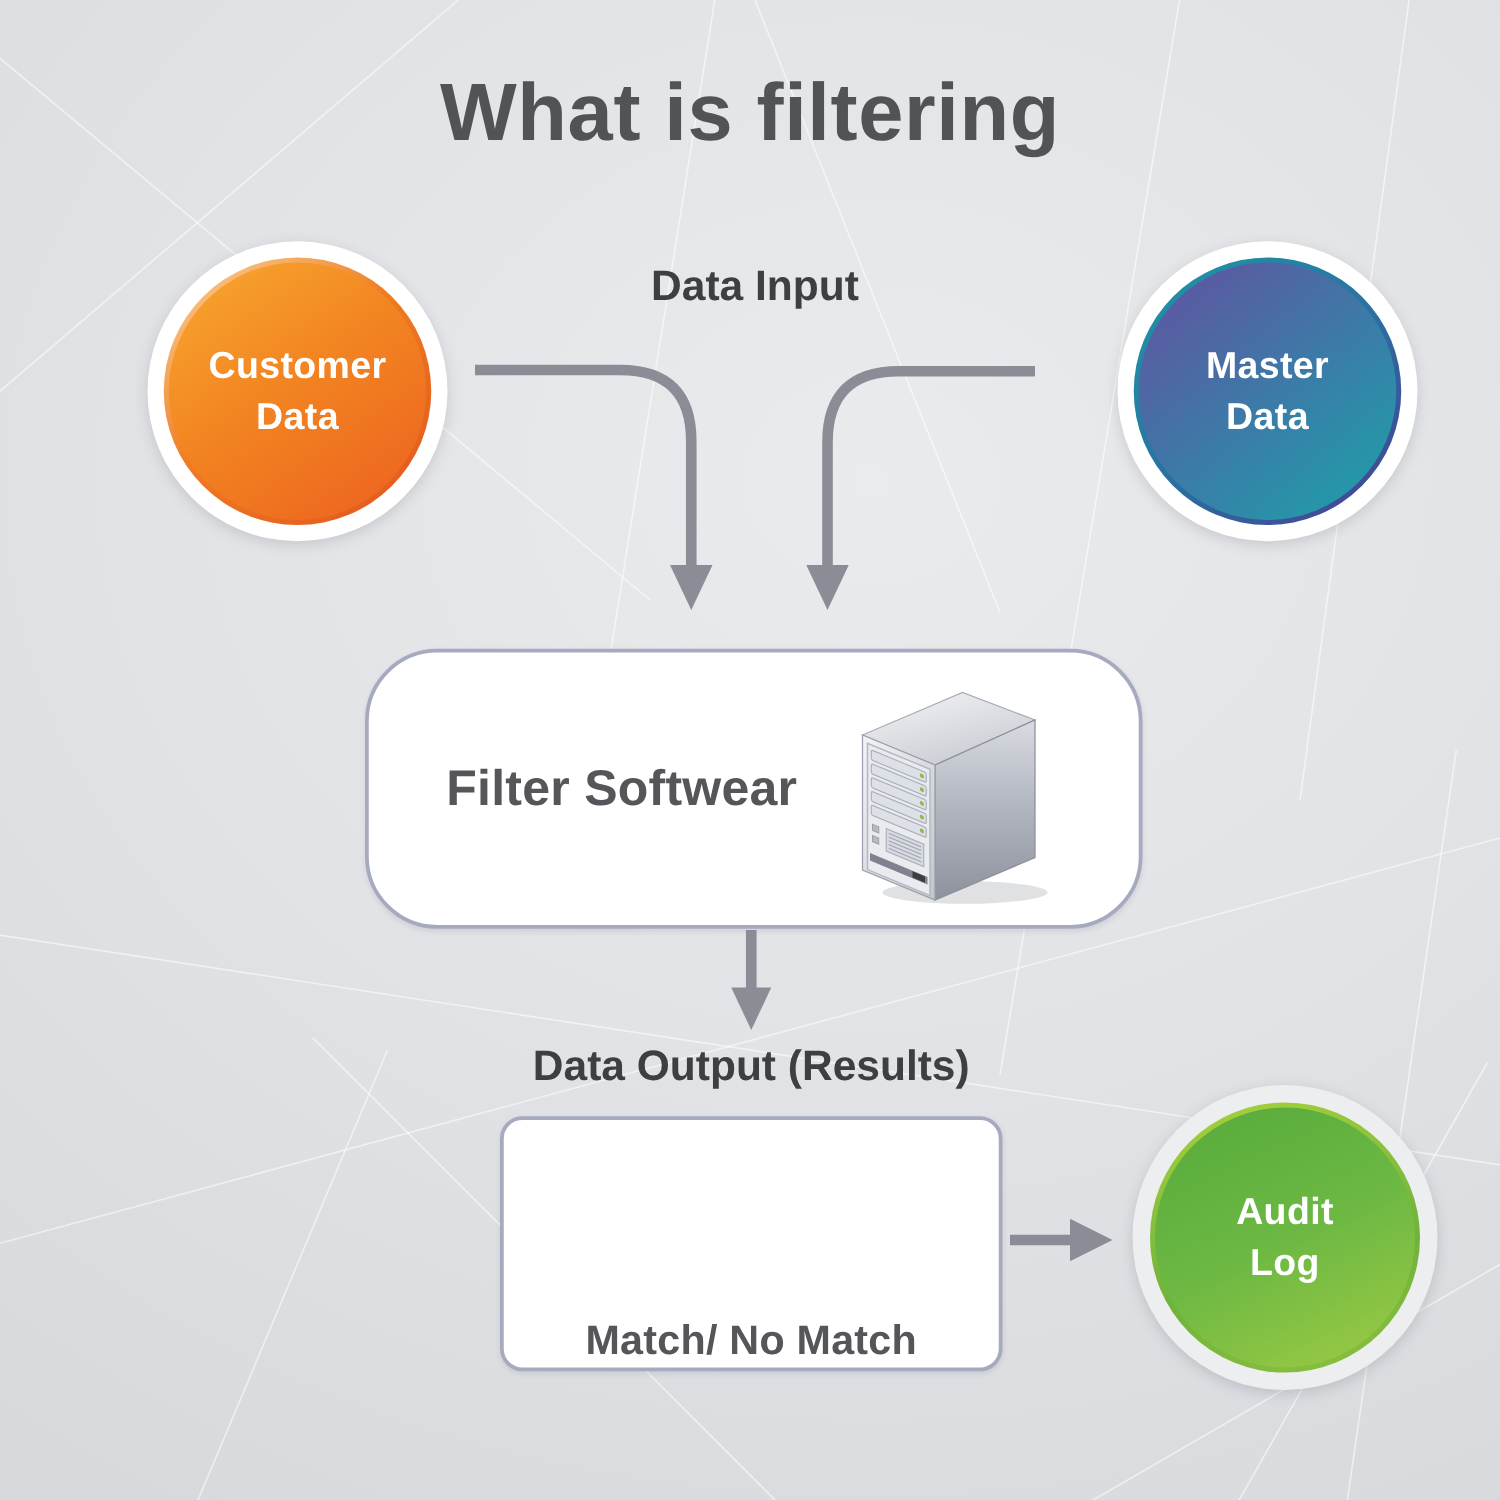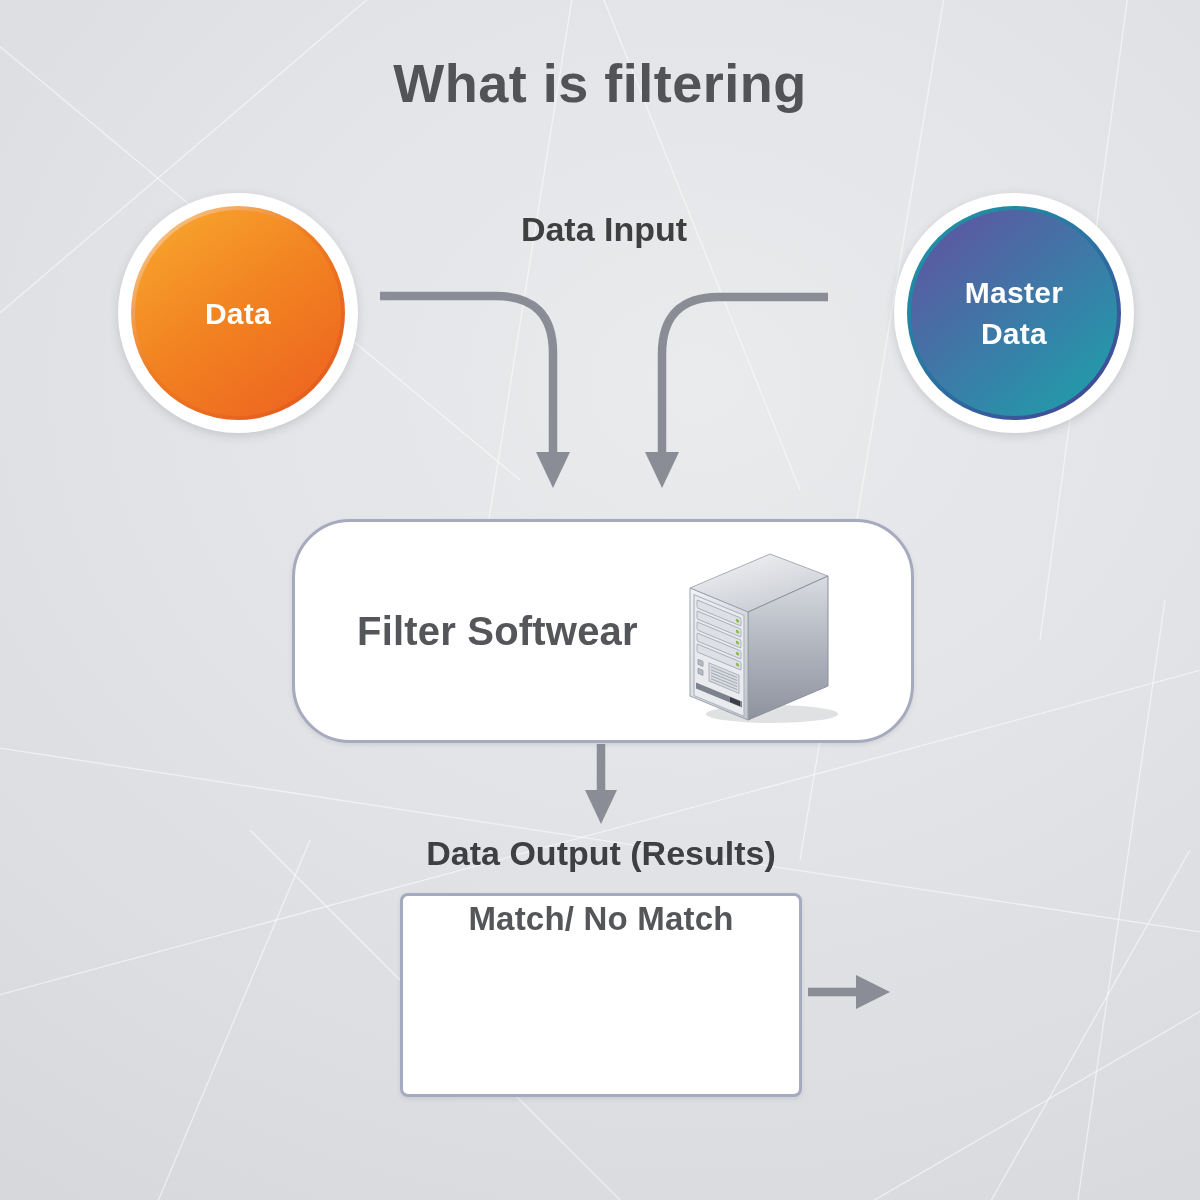--- a/index.html
+++ b/index.html
@@ -5,21 +5,21 @@
   html,body{margin:0;padding:0;background:#d6d8db;}
   .stage{
     position:relative;width:1200px;height:1200px;overflow:hidden;
     font-family:"Liberation Sans",sans-serif;
     background:radial-gradient(115% 95% at 58% 32%, #eaebed 0%, #e0e2e5 45%, #d3d5d9 100%);
   }
   .stage svg.mesh{position:absolute;left:0;top:0;z-index:1;}
   .stage svg.arrows{position:absolute;left:0;top:0;z-index:2;}
   .title{
     position:absolute;left:0;top:52px;width:1200px;text-align:center;z-index:3;
-    font-size:54px;font-weight:700;color:#525356;letter-spacing:.5px;
+    font-size:65px;font-weight:700;color:#525356;letter-spacing:.5px;
   }
   .flow-label{
     position:absolute;z-index:3;font-size:34px;font-weight:700;color:#3e3f41;
     transform:translateX(-50%);white-space:nowrap;
   }
   .flow-label.input{left:604px;top:210px;}
   .flow-label.output{left:601px;top:834px;}
   
   .node-circle{position:absolute;border-radius:50%;z-index:4;}
   .node-circle .rim{position:absolute;border-radius:50%;inset:13px;}
@@ -41,22 +41,22 @@
   .circle-audit .rim{inset:14px;background:linear-gradient(165deg,#a9d23b 0%,#6fb23c 60%,#8cc13e 100%);}
   .circle-audit .fill{background:linear-gradient(155deg,#58ab3c 5%,#6cb843 50%,#9fcb43 100%);}
   
   .node-box{position:absolute;background:#ffffff;z-index:4;
     border:3px solid #a6aabf;box-shadow:0 2px 4px rgba(120,125,140,.18);}
   .box-filter{left:292px;top:519px;width:616px;height:218px;border-radius:58px;
     display:flex;align-items:center;}
   .box-filter .label{
     margin-left:62px;font-size:40px;font-weight:700;color:#55565a;letter-spacing:.2px;
   }
-  .box-match{left:400px;top:893px;width:396px;height:198px;border-radius:8px;
-    display:flex;flex-direction:column;align-items:center;justify-content:flex-start;text-align:center;
+  .box-match{left:400px;top:893px;width:396px;height:198px;border-radius:18px;
+    display:flex;flex-direction:column;align-items:center;justify-content:flex-end;text-align:center;
     font-size:33px;font-weight:700;color:#55565a;line-height:45px;letter-spacing:.2px;}
   .server-wrap{position:absolute;left:672px;top:546px;width:176px;height:180px;z-index:5;}
 </style>
 </head>
 <body>
 
 <div class="stage">
 
   <svg class="mesh" width="1200" height="1200" viewBox="0 0 1200 1200">
     <g stroke="#ffffff" stroke-opacity="0.55" stroke-width="1.3" fill="none">
@@ -92,20 +92,21 @@
   </svg>
 
   <div class="title">What is filtering</div>
 
   <div class="flow-label input">Data Input</div>
   <div class="flow-label output">Data Output (Results)</div>
 
   <div class="node-circle circle-customer">
     <div class="rim">
       <div class="fill">
+        <span>Customer</span>
         <span>Data</span>
       </div>
     </div>
   </div>
 
   <div class="node-circle circle-master">
     <div class="rim">
       <div class="fill">
         <span>Master</span>
         <span>Data</span>
@@ -167,14 +168,22 @@
         <rect x="6" y="92" width="46" height="6" fill="#7d828d"></rect>
         <rect x="40" y="92.5" width="10" height="5" fill="#3a3d44"></rect>
       </g>
     </svg>
   </div>
 
   <div class="node-box box-match">
     <span>Match/ No Match</span>
   </div>
 
+  <div class="node-circle circle-audit">
+    <div class="rim">
+      <div class="fill">
+        <span>Audit</span>
+        <span>Log</span>
+      </div>
+    </div>
+  </div>
 
 </div>
 
 </body></html>

